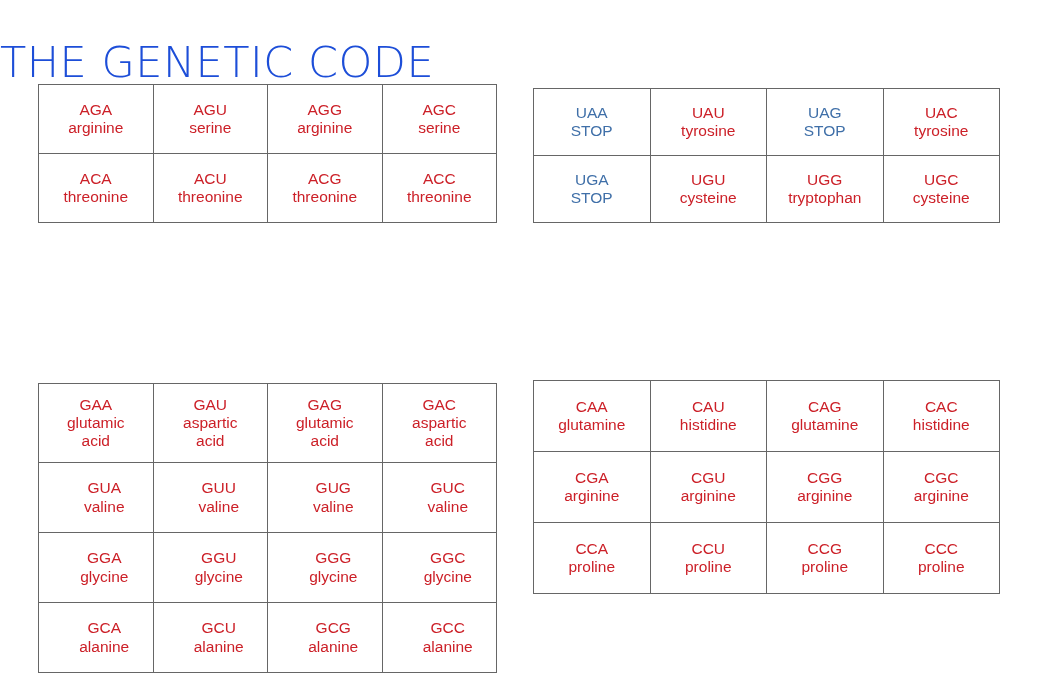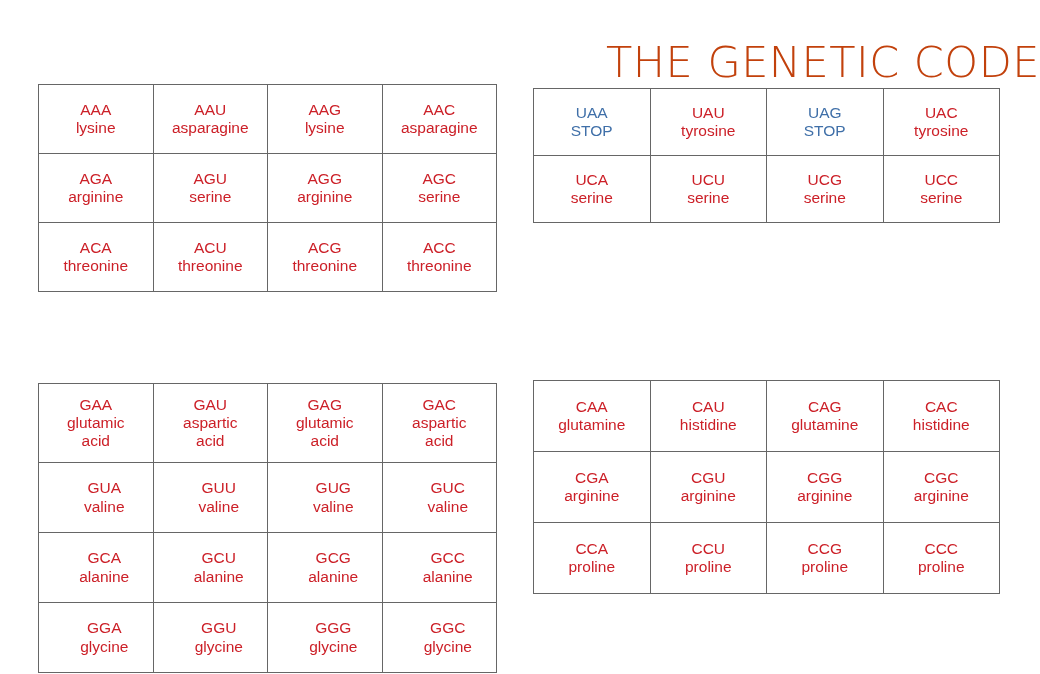--- a/index.html
+++ b/index.html
@@ -13,25 +13,25 @@
     font-family: "Liberation Sans", sans-serif;
     overflow: hidden;
     position: relative;
   }
 
   .page-title {
     position: absolute;
     top: 8px;
     left: 0;
     width: 1040px;
-    text-align: right;
+    text-align: left;
     font-size: 43px;
     font-weight: 300;
     letter-spacing: 0.5px;
-    color: #c2410c;
+    color: #1d4ed8;
     font-family: "DejaVu Sans", sans-serif;
     white-space: nowrap;
   }
 
   .codon-table {
     position: absolute;
     border-collapse: collapse;
     table-layout: fixed;
   }
   .codon-table td {
@@ -75,38 +75,20 @@
 </style>
 </head>
 <body>
 
 <h1 class="page-title">THE GENETIC CODE</h1>
 
 <table class="codon-table" id="table-a">
     <tbody>
       <tr class="normal">
         <td>
-          <span class="codon">AAA</span>
-          <span class="amino">lysine</span>
-        </td>
-        <td>
-          <span class="codon">AAU</span>
-          <span class="amino">asparagine</span>
-        </td>
-        <td>
-          <span class="codon">AAG</span>
-          <span class="amino">lysine</span>
-        </td>
-        <td>
-          <span class="codon">AAC</span>
-          <span class="amino">asparagine</span>
-        </td>
-      </tr>
-      <tr class="normal">
-        <td>
           <span class="codon">AGA</span>
           <span class="amino">arginine</span>
         </td>
         <td>
           <span class="codon">AGU</span>
           <span class="amino">serine</span>
         </td>
         <td>
           <span class="codon">AGG</span>
           <span class="amino">arginine</span>
@@ -151,35 +133,35 @@
         <td class="stop-cell">
           <span class="codon">UAG</span>
           <span class="amino">STOP</span>
         </td>
         <td>
           <span class="codon">UAC</span>
           <span class="amino">tyrosine</span>
         </td>
       </tr>
       <tr class="normal">
-        <td>
-          <span class="codon">UCA</span>
-          <span class="amino">serine</span>
-        </td>
-        <td>
-          <span class="codon">UCU</span>
-          <span class="amino">serine</span>
-        </td>
-        <td>
-          <span class="codon">UCG</span>
-          <span class="amino">serine</span>
-        </td>
-        <td>
-          <span class="codon">UCC</span>
-          <span class="amino">serine</span>
+        <td class="stop-cell">
+          <span class="codon">UGA</span>
+          <span class="amino">STOP</span>
+        </td>
+        <td>
+          <span class="codon">UGU</span>
+          <span class="amino">cysteine</span>
+        </td>
+        <td>
+          <span class="codon">UGG</span>
+          <span class="amino">tryptophan</span>
+        </td>
+        <td>
+          <span class="codon">UGC</span>
+          <span class="amino">cysteine</span>
         </td>
       </tr>
     </tbody>
   </table>
 
 <table class="codon-table" id="table-g">
     <tbody>
       <tr class="tall">
         <td>
           <span class="codon">GAA</span>
@@ -215,54 +197,54 @@
           <span class="codon">GUG</span>
           <span class="amino">valine</span>
         </td>
         <td>
           <span class="codon">GUC</span>
           <span class="amino">valine</span>
         </td>
       </tr>
       <tr class="normal">
         <td>
+          <span class="codon">GGA</span>
+          <span class="amino">glycine</span>
+        </td>
+        <td>
+          <span class="codon">GGU</span>
+          <span class="amino">glycine</span>
+        </td>
+        <td>
+          <span class="codon">GGG</span>
+          <span class="amino">glycine</span>
+        </td>
+        <td>
+          <span class="codon">GGC</span>
+          <span class="amino">glycine</span>
+        </td>
+      </tr>
+      <tr class="normal">
+        <td>
           <span class="codon">GCA</span>
           <span class="amino">alanine</span>
         </td>
         <td>
           <span class="codon">GCU</span>
           <span class="amino">alanine</span>
         </td>
         <td>
           <span class="codon">GCG</span>
           <span class="amino">alanine</span>
         </td>
         <td>
           <span class="codon">GCC</span>
           <span class="amino">alanine</span>
         </td>
       </tr>
-      <tr class="normal">
-        <td>
-          <span class="codon">GGA</span>
-          <span class="amino">glycine</span>
-        </td>
-        <td>
-          <span class="codon">GGU</span>
-          <span class="amino">glycine</span>
-        </td>
-        <td>
-          <span class="codon">GGG</span>
-          <span class="amino">glycine</span>
-        </td>
-        <td>
-          <span class="codon">GGC</span>
-          <span class="amino">glycine</span>
-        </td>
-      </tr>
     </tbody>
   </table>
 
 <table class="codon-table" id="table-c">
     <tbody>
       <tr class="normal">
         <td>
           <span class="codon">CAA</span>
           <span class="amino">glutamine</span>
         </td>

